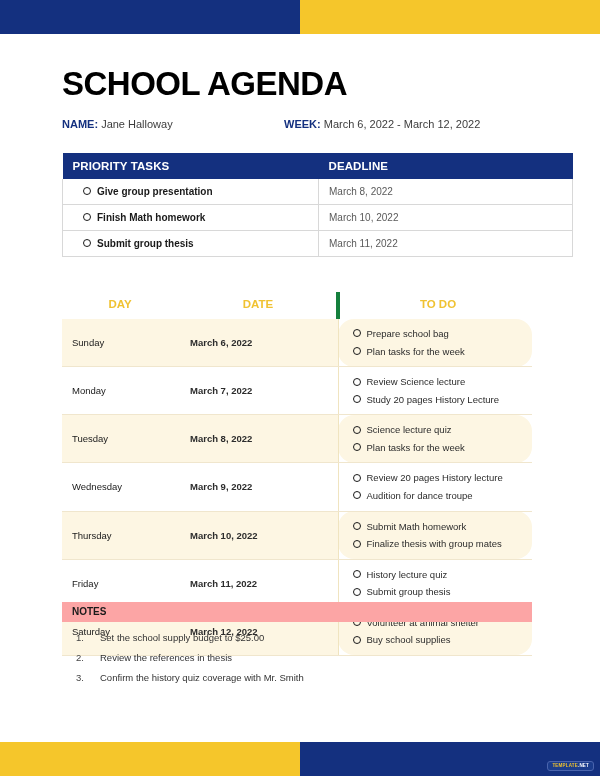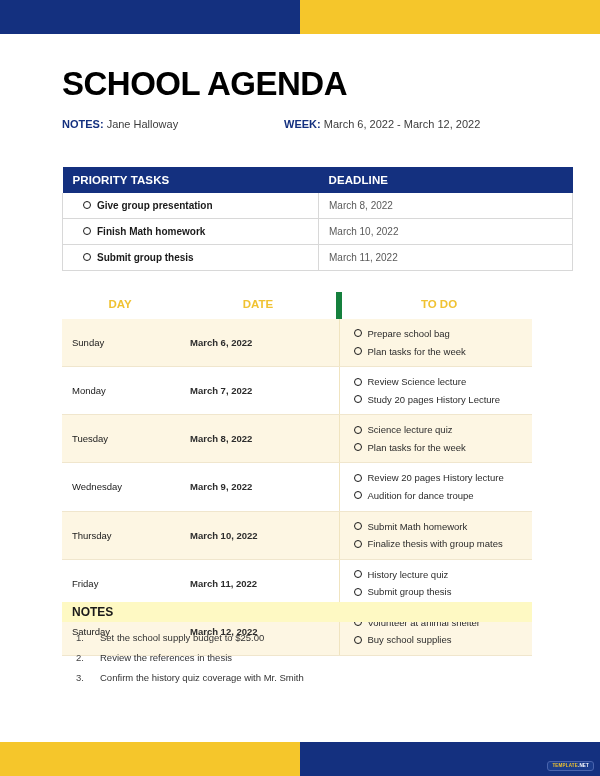--- a/index.html
+++ b/index.html
@@ -85,21 +85,21 @@
   .meta-label {
     color: #14307F;
     font-weight: bold;
   }
   .meta-value { color: #3d3d3d; }
 
   
   .ptable {
     position: absolute;
     left: 62px;
-    top: 133px;
+    top: 119px;
     width: 470px;
     border-collapse: collapse;
     table-layout: fixed;
   }
   .ptable th {
     background: #14307F;
     color: #ffffff;
     font-size: 11.5px;
     font-weight: bold;
     text-align: left;
@@ -148,58 +148,59 @@
     color: #F0C232;
     font-size: 11.5px;
     font-weight: bold;
     text-align: center;
     padding: 6px 10px 9px 10px;
     background: #ffffff;
     border: none;
   }
   .stable th.th-day  { width: 96px; }
   .stable th.th-date { width: 136px; padding-left: 12px; }
-  .stable th.th-todo { padding-left: 14px; border-left: 6px solid #15803d; }
+  .stable th.th-todo { padding-left: 14px; border-left: 4px solid #15803d; }
 
   .stable td {
     font-size: 9.5px;
     vertical-align: middle;
     border-bottom: 1px solid #f0e6cd;
   }
   .stable td.td-day {
     padding: 6px 10px;
     font-weight: normal;
     color: #1a1a1a;
   }
   .stable td.td-date {
     padding: 6px 10px 6px 12px;
     color: #2c2c2c;
     font-weight: 600;
   }
   .stable td.td-todo {
     padding: 6px 4px 6px 14px;
     border-left: 1px solid #f0e4c0;
     color: #2c2c2c;
+    border-radius: 16px;
   }
   .stable tr.alt td { background: #FDF6E3; }
   .todo-line {
     line-height: 1.85;
     white-space: nowrap;
   }
 
   
   .notes-head {
     position: absolute;
     left: 62px;
     top: 568px;
     width: 470px;
     height: 20px;
-    background: #fef9c3;
+    background: #fca5a5;
     color: #1a1a1a;
-    font-size: 12px;
+    font-size: 10px;
     font-weight: bold;
     line-height: 20px;
     padding-left: 10px;
     box-sizing: border-box;
   }
   .notes-list {
     position: absolute;
     left: 62px;
     top: 594px;
     width: 470px;
@@ -228,21 +229,21 @@
   <div class="bar-seg-blue seg-left"></div>
   <div class="bar-seg-yellow seg-right"></div>
 </div>
 
 <div class="page">
 
   <h1 class="title">SCHOOL AGENDA</h1>
 
   <div class="meta-row">
     <div class="meta-item meta-name">
-      <span class="meta-label">NOTES:</span>
+      <span class="meta-label">NAME:</span>
       <span class="meta-value">Jane Halloway</span>
     </div>
     <div class="meta-item meta-week">
       <span class="meta-label">WEEK:</span>
       <span class="meta-value">March 6, 2022 - March 12, 2022</span>
     </div>
   </div>
 
   <table class="ptable">
     <thead>

